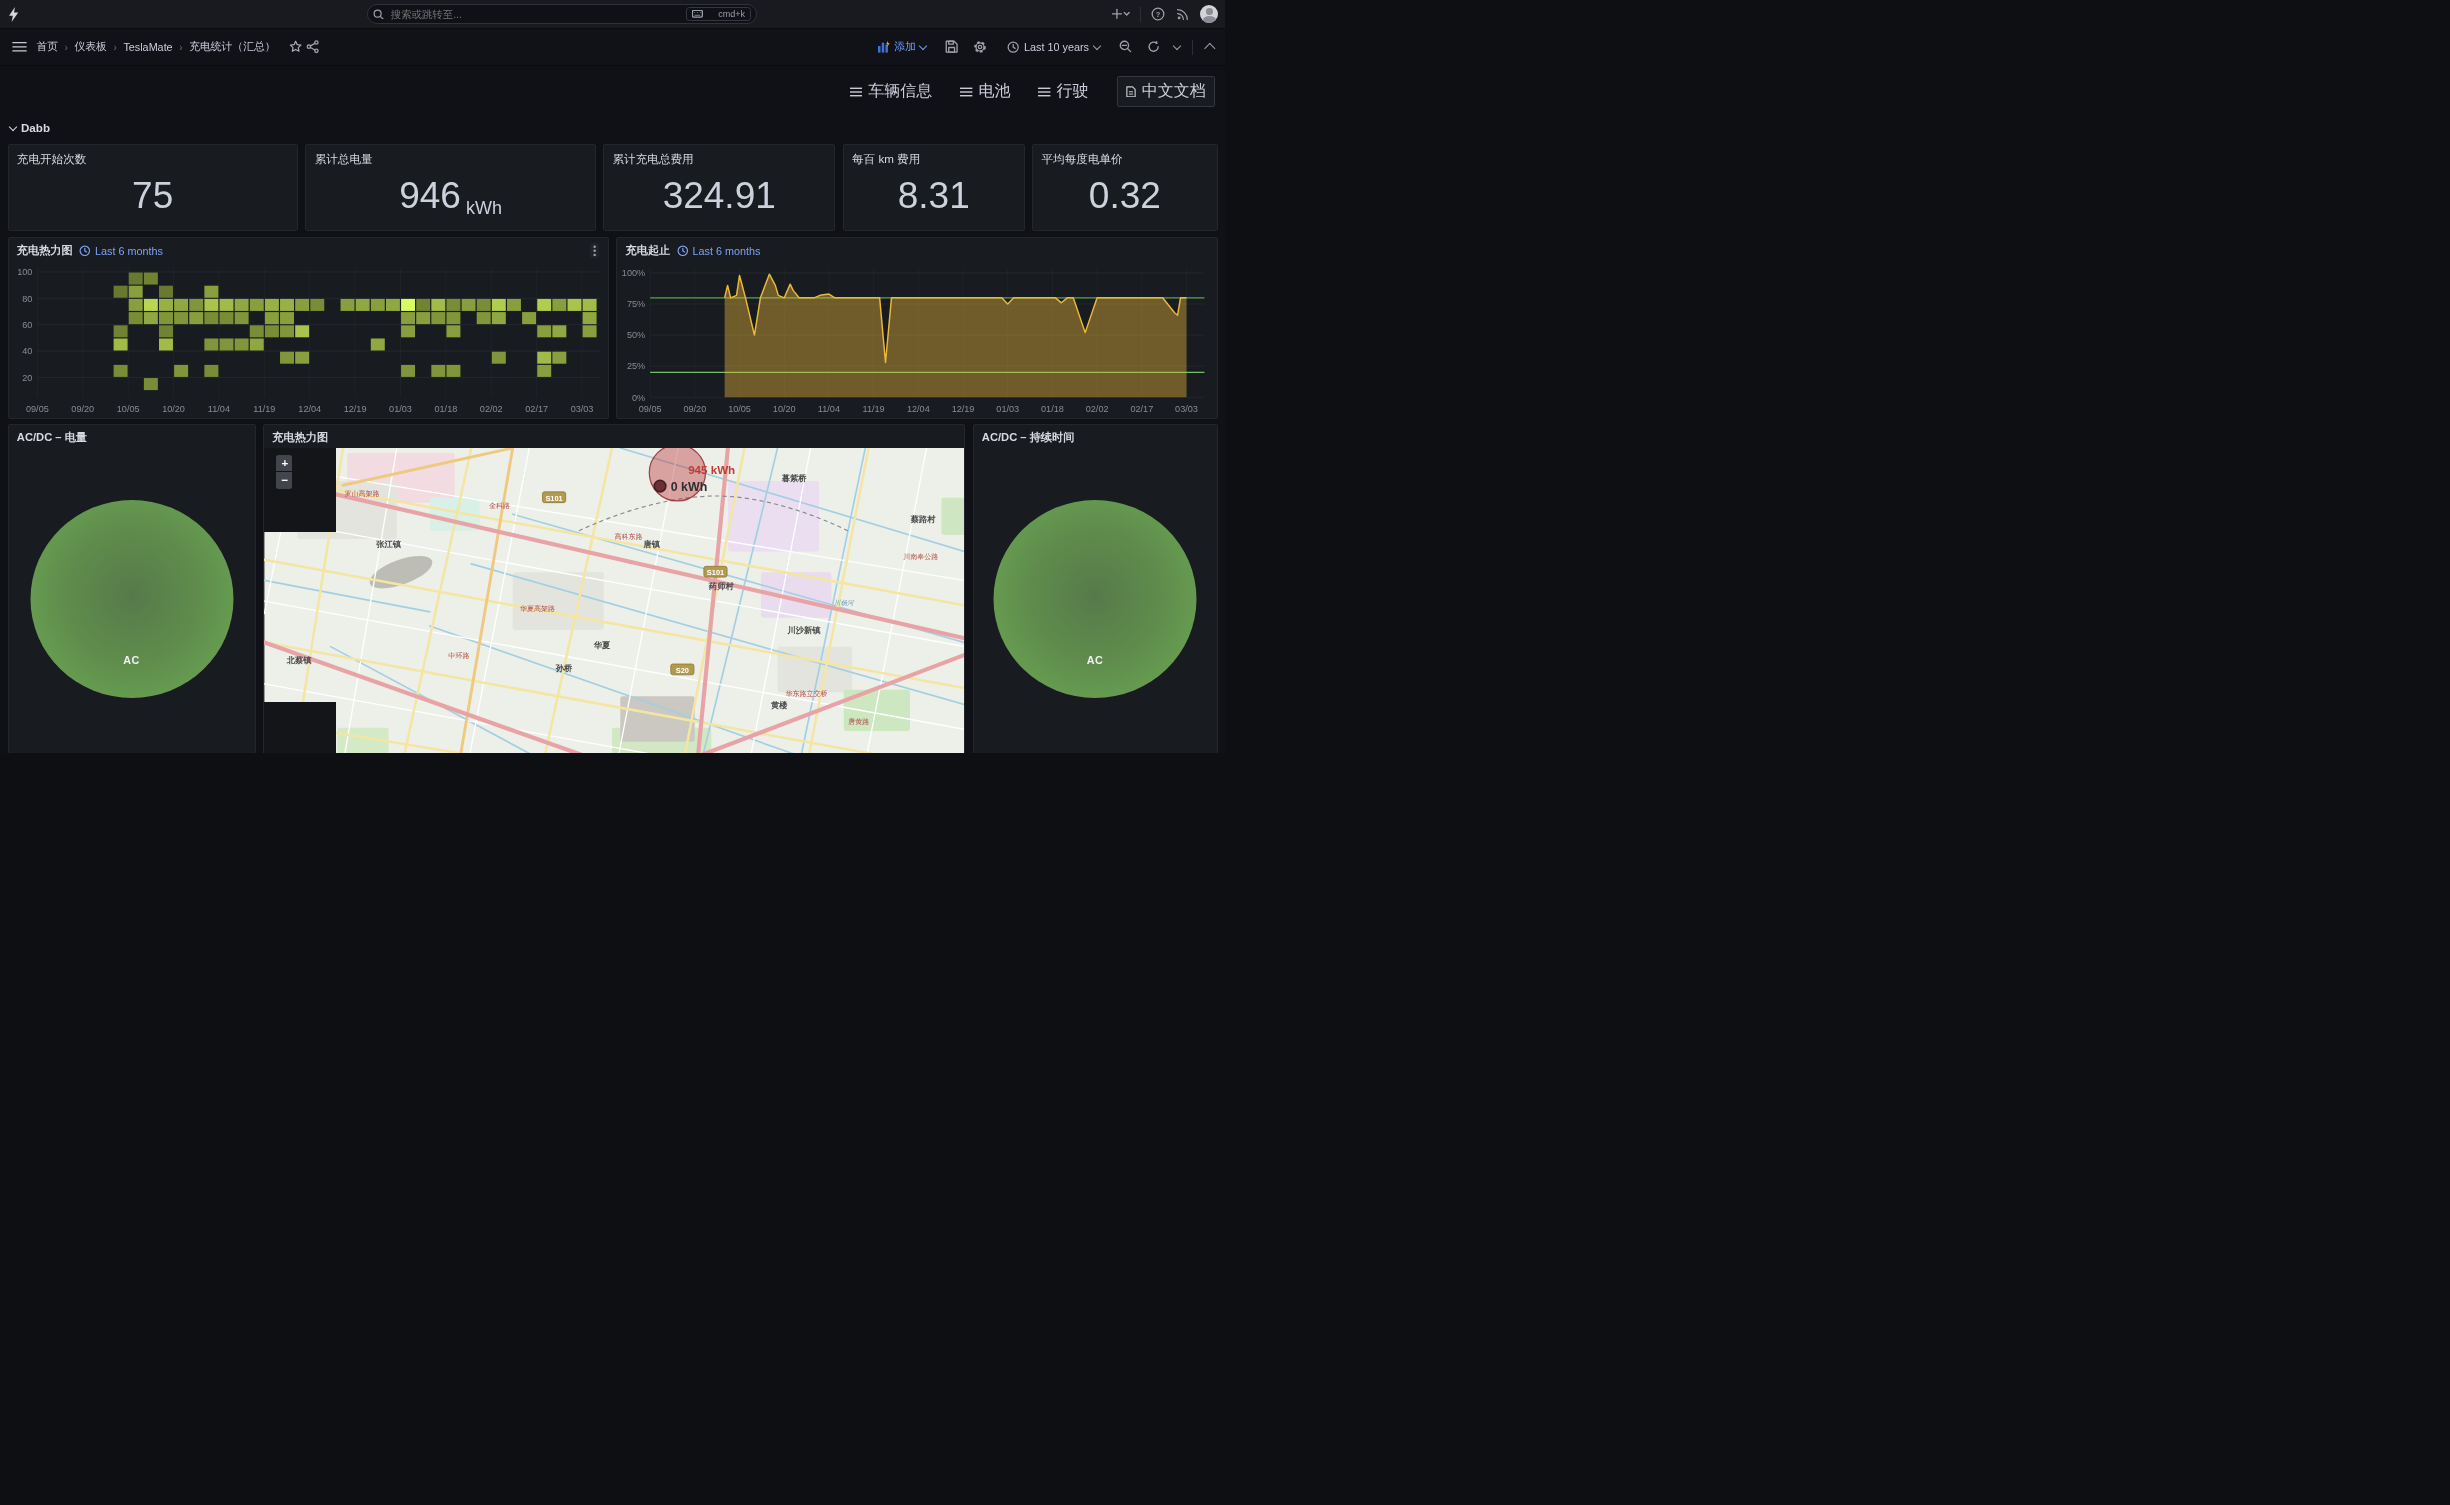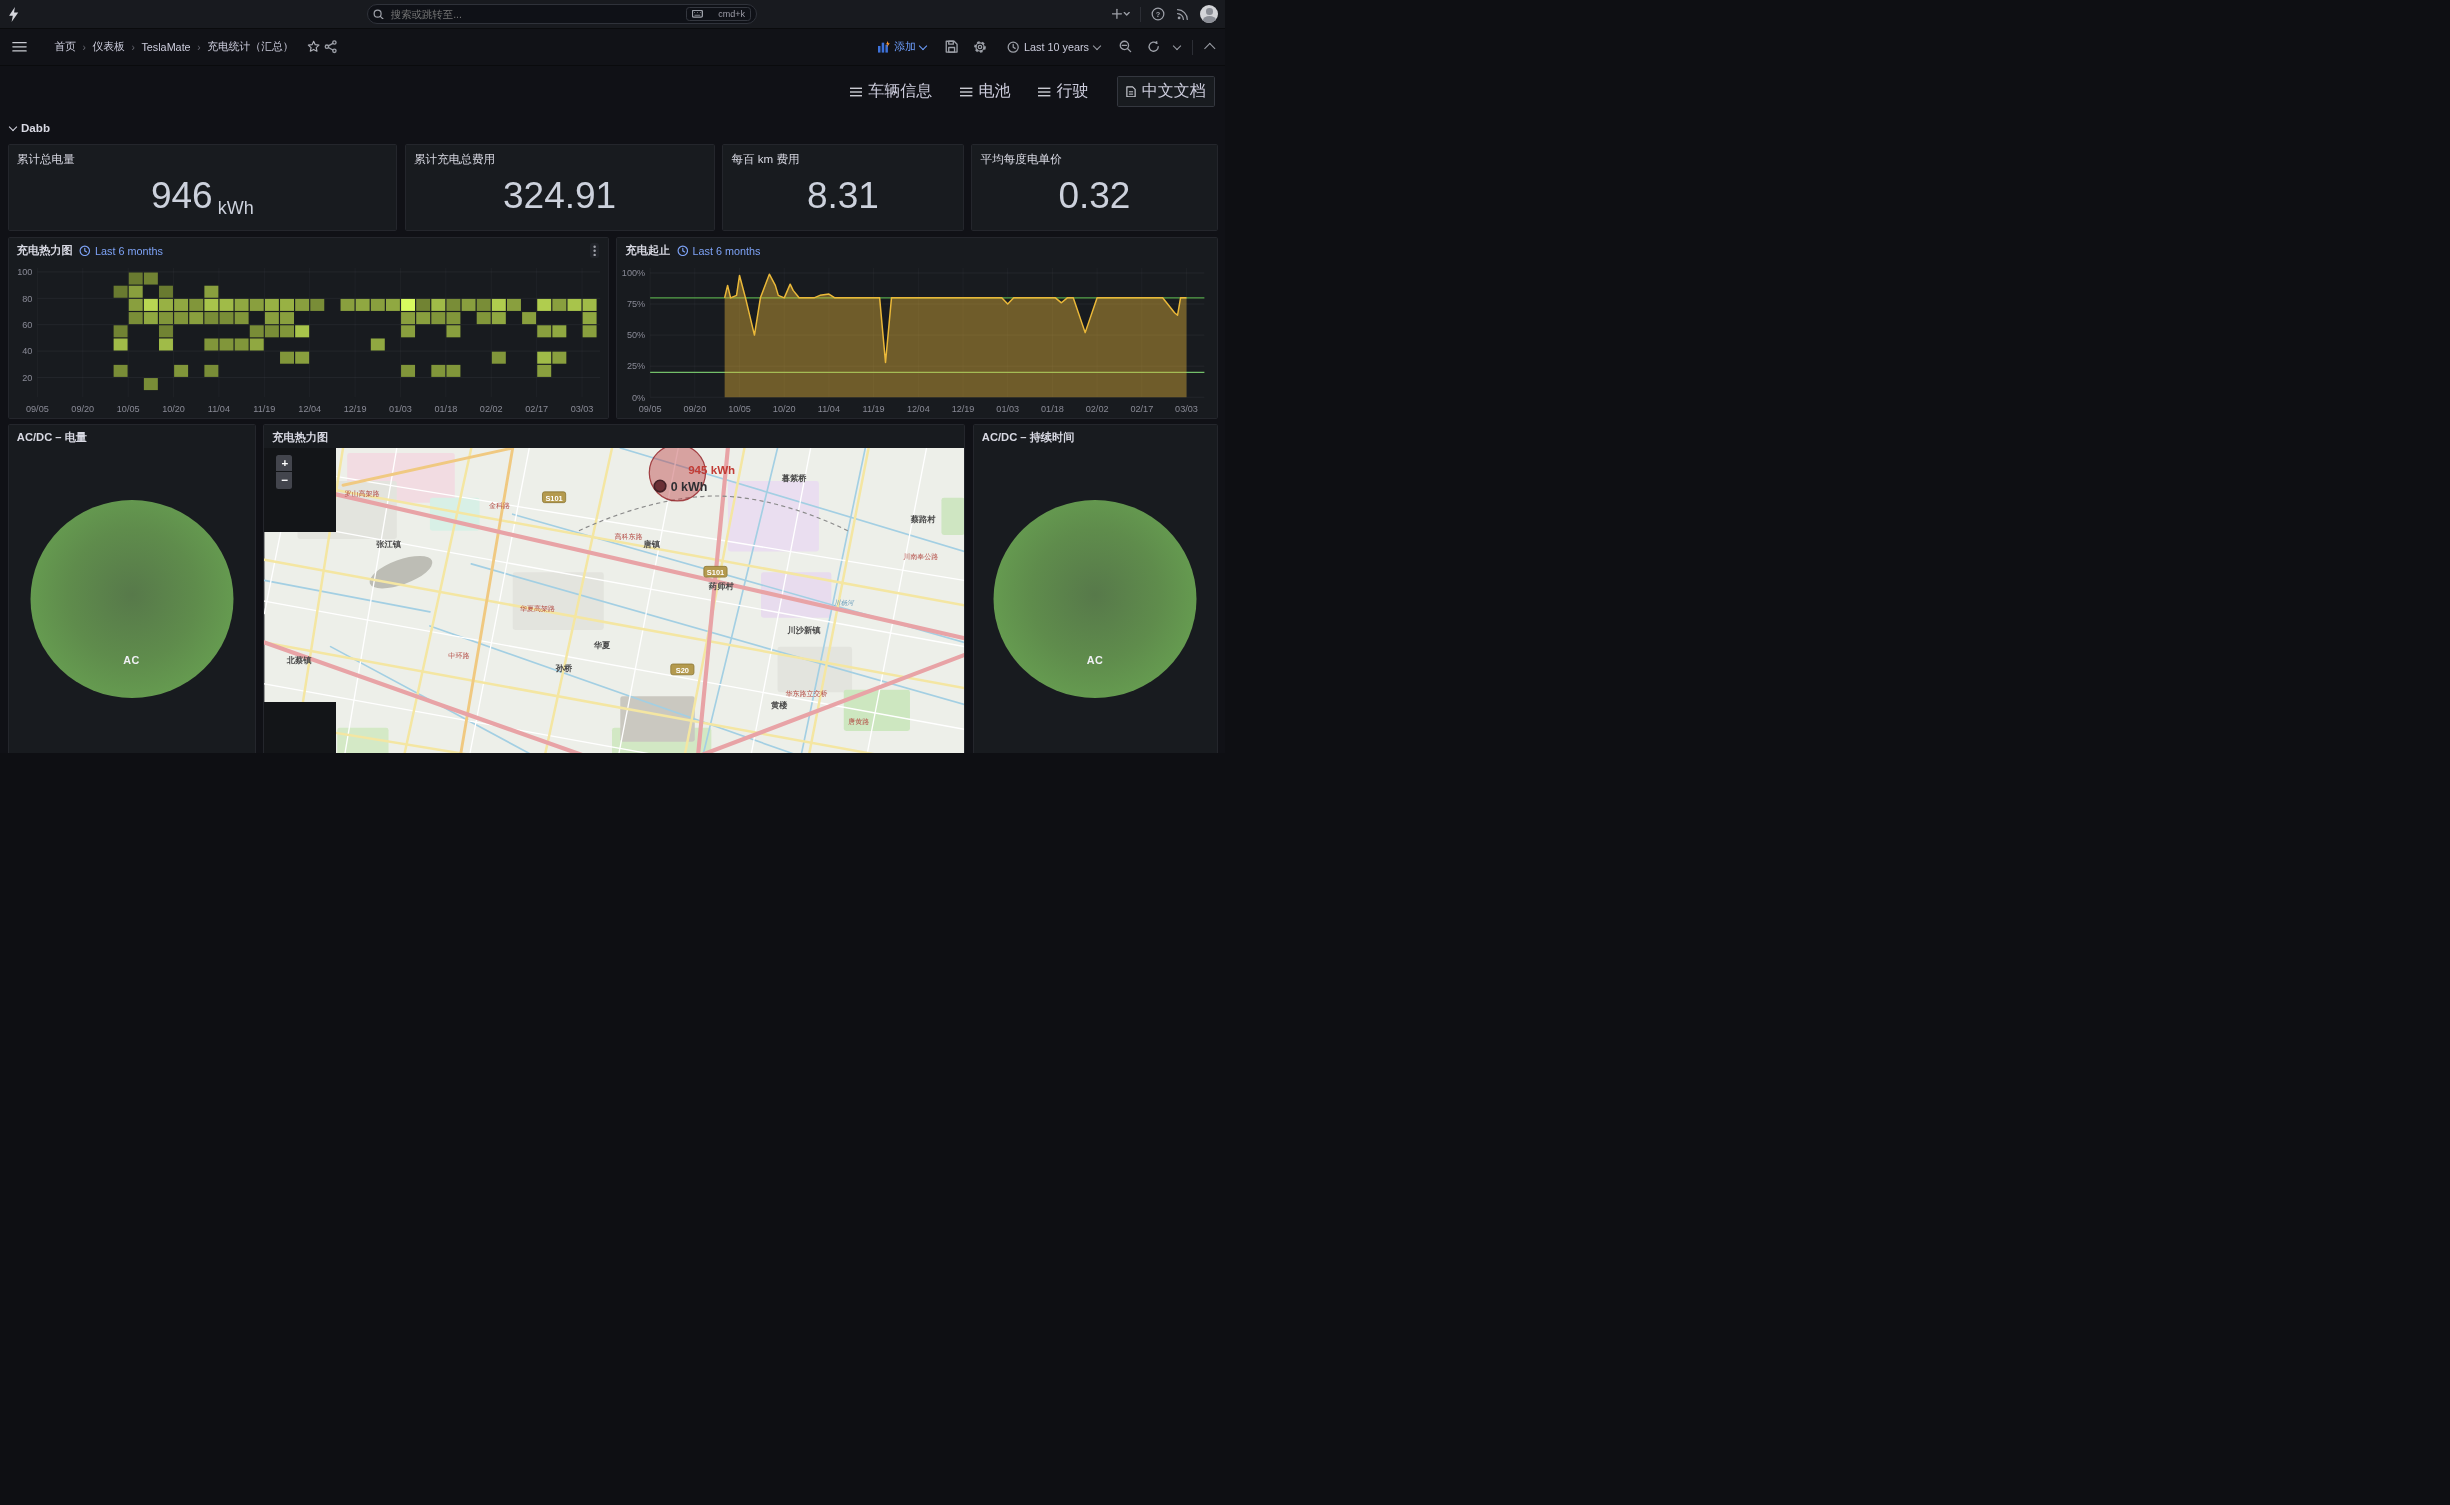--- a/index.html
+++ b/index.html
@@ -13,21 +13,21 @@
   .searchbox input{flex:1;background:transparent;border:none;outline:none;color:#9d9da8;font-size:10.4px;font-family:inherit;margin-left:5px;}
   .kbd-hint{display:flex;align-items:center;gap:15px;border:0.8px solid #34373f;border-radius:3.3px;padding:0.8px 5px;color:#9d9da8;font-size:9px;}
   .topbar-right{position:absolute;right:6.6px;top:0;height:28px;display:flex;align-items:center;gap:8.3px;}
   .tb-divider{width:0.8px;height:15px;background:#2c2e35;}
   .iconbtn{display:flex;align-items:center;justify-content:center;cursor:pointer;background:none;border:none;padding:1.7px;}
   .avatar{width:18px;height:18px;border-radius:50%;background:#d3d4d8;position:relative;overflow:hidden;}
   .avatar:before{content:"";position:absolute;left:5.8px;top:3.3px;width:6.6px;height:6.6px;border-radius:50%;background:#8b8e96;}
   .avatar:after{content:"";position:absolute;left:2.5px;top:10.8px;width:13.3px;height:8.3px;border-radius:50% 50% 0 0;background:#8b8e96;}
   
   .toolbar{position:absolute;left:0;top:29px;right:0;height:37px;display:flex;align-items:center;padding:0 10px;box-sizing:border-box;border-bottom:0.8px solid #0a0b0d;background:#111217;}
-  .breadcrumb{display:flex;align-items:center;gap:6.6px;margin-left:26px;font-size:10.8px;}
+  .breadcrumb{display:flex;align-items:center;gap:6.6px;margin-left:8px;font-size:10.8px;}
   .crumb{color:#ccccdc;cursor:pointer;}
   .crumb-sep{color:rgba(204,204,220,.45);font-size:10px;}
   .toolbar-right{margin-left:auto;display:flex;align-items:center;gap:11.6px;}
   .add-btn{display:flex;align-items:center;gap:4.1px;color:#6e9fff;font-size:10.8px;cursor:pointer;background:none;border:none;font-family:inherit;}
   .tp{display:flex;align-items:center;gap:5px;font-size:10.8px;color:#ccccdc;cursor:pointer;background:none;border:none;font-family:inherit;}
   .chev{width:6.6px;height:6.6px;border-right:1.2px solid #9da0a8;border-bottom:1.2px solid #9da0a8;transform:rotate(45deg);margin-top:-2.5px;}
   .chev.up{transform:rotate(-135deg);margin-top:3.3px;}
   .chev.sm{width:5px;height:5px;}
   
   .dash{position:absolute;left:0;top:66px;right:0;bottom:0;}
@@ -247,20 +247,26 @@
           <span>中文文档</span>
         </div>
       </div>
 
     <div class="section-header">
       <span class="chev sm" style="border-color:#d8d9e3;margin-top:-1.7px"></span>
       <span>Dabb</span>
     </div>
 
     <div class="row stats-row" id="stats-row">
+        <section class="panel stat-panel st0">
+          <div class="stat-title">充电开始次数</div>
+          <div class="stat-value-wrap">
+            <div class="stat-value">75</div>
+          </div>
+        </section>
         <section class="panel stat-panel st1">
           <div class="stat-title">累计总电量</div>
           <div class="stat-value-wrap">
             <div class="stat-value">946</div>
             <div class="stat-unit">kWh</div>
           </div>
         </section>
         <section class="panel stat-panel st3">
           <div class="stat-title">累计充电总费用</div>
           <div class="stat-value-wrap">

